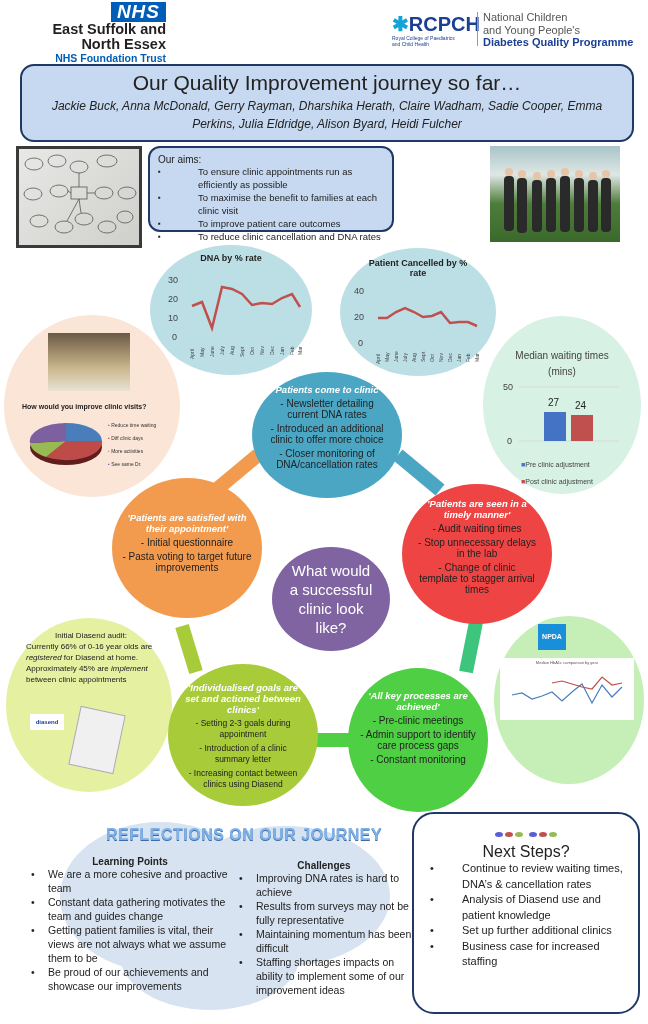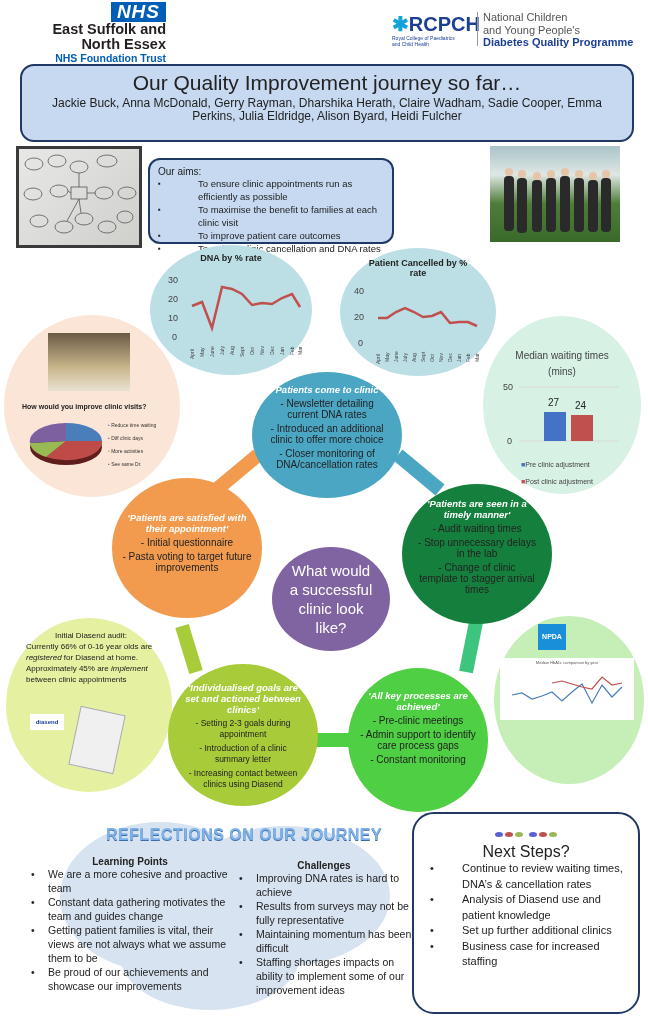--- a/index.html
+++ b/index.html
@@ -16,42 +16,42 @@
   .rcpch-mark { position: absolute; left: 0; top: 0; font-weight: bold; font-size: 20px; color: #1c3f94; }
   .rcpch-mark .star { color: #12a3d9; }
   .rcpch-sub { position: absolute; left: 0; top: 23px; font-size: 5px; color: #1c3f94; line-height: 6px; width: 70px; }
   .rcpch-divider { position: absolute; left: 85px; top: 0; width: 1px; height: 34px; background: #999; }
   .rcpch-text { position: absolute; left: 91px; top: -1px; font-size: 11px; color: #555; line-height: 12.5px; }
   .rcpch-text b { color: #1c3f94; }
 
   
   .title-box { left: 20px; top: 64px; width: 614px; height: 78px; background: #c6d9f1; border: 2.5px solid #1f3864; border-radius: 14px; text-align: center; }
   .title { font-size: 21px; color: #222; margin-top: 5px; }
-  .authors { font-size: 12px; color: #222; line-height: 13px; padding: 2px 21px 0; }
+  .authors { font-size: 12px; color: #222; line-height: 18px; padding: 2px 21px 0; font-style: italic; }
 
   
   .photo-whiteboard { left: 16px; top: 146px; width: 126px; height: 102px; background: linear-gradient(135deg, #e8e8e6, #cfcfcc); border: 3px solid #3a3a3a; }
   .photo-whiteboard svg { width: 100%; height: 100%; }
   .photo-team { left: 490px; top: 146px; width: 130px; height: 96px; background: linear-gradient(180deg, #a9c4c8 0%, #dfe7e4 30%, #4e7d3a 60%, #3a6a2b 100%); }
 
-  .aims-box { left: 148px; top: 146px; width: 246px; height: 86px; background: #c6d9f1; border: 2.5px solid #1f3864; border-radius: 12px; padding: 6px 8px; margin-top: 12px; }
+  .aims-box { left: 148px; top: 146px; width: 246px; height: 86px; background: #c6d9f1; border: 2.5px solid #1f3864; border-radius: 12px; padding: 6px 8px; }
   .aims-title { font-size: 10px; color: #222; }
   .aims-list { list-style: none; font-size: 9.5px; line-height: 13px; }
   .aims-list li { position: relative; padding-left: 40px; }
   .aims-list li::before { content: "▪"; position: absolute; left: 0; font-size: 8px; }
 
   
   .circle { position: absolute; border-radius: 50%; }
   .c-dna { left: 150px; top: 245px; width: 162px; height: 130px; background: #bcdfe6; }
   .c-cancel { left: 340px; top: 248px; width: 156px; height: 128px; background: #bcdfe6; }
   .c-pasta { left: 4px; top: 315px; width: 176px; height: 182px; background: #fbe5d6; }
   .c-waiting { left: 483px; top: 316px; width: 158px; height: 178px; background: #d7f1e4; }
   .c-come { left: 252px; top: 372px; width: 150px; height: 126px; background: #4ba6c4; }
   .c-satisfied { left: 112px; top: 478px; width: 150px; height: 140px; background: #f29b4e; }
-  .c-timely { left: 402px; top: 484px; width: 150px; height: 140px; background: #15803d; }
+  .c-timely { left: 402px; top: 484px; width: 150px; height: 140px; background: #ef4444; }
   .c-center { left: 272px; top: 547px; width: 118px; height: 104px; background: #8064a2; }
   .c-diasend { left: 6px; top: 618px; width: 166px; height: 174px; background: #e5f0a1; }
   .c-goals { left: 168px; top: 664px; width: 150px; height: 142px; background: #a8cb3a; }
   .c-processes { left: 348px; top: 668px; width: 140px; height: 144px; background: #4fcf43; }
   .c-npda { left: 494px; top: 616px; width: 150px; height: 168px; background: #c6efb8; }
 
   
   .conn { position: absolute; }
 
   .ctext { position: absolute; text-align: center; color: #222; }

